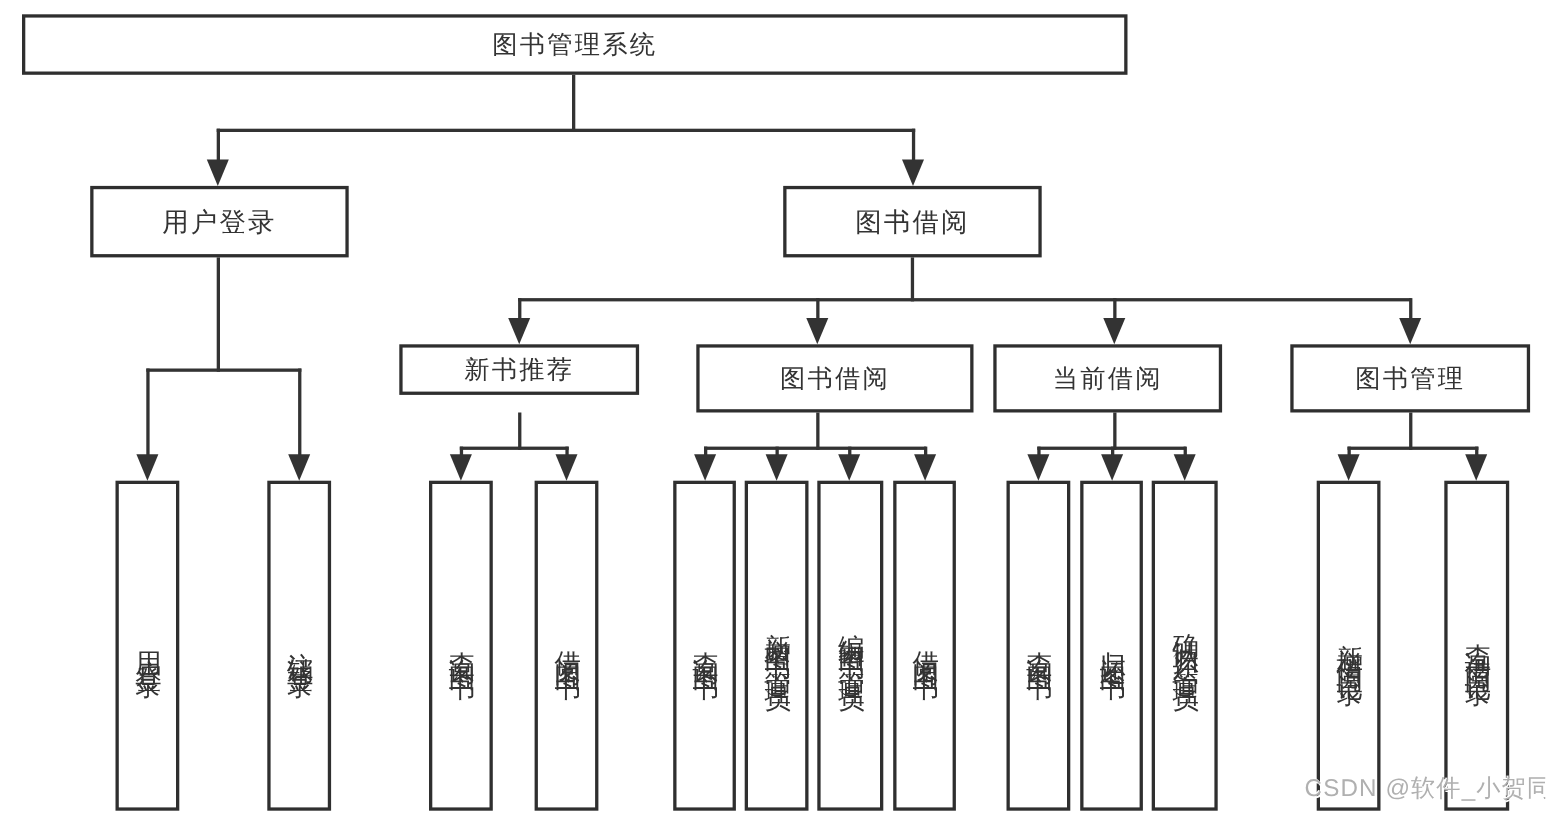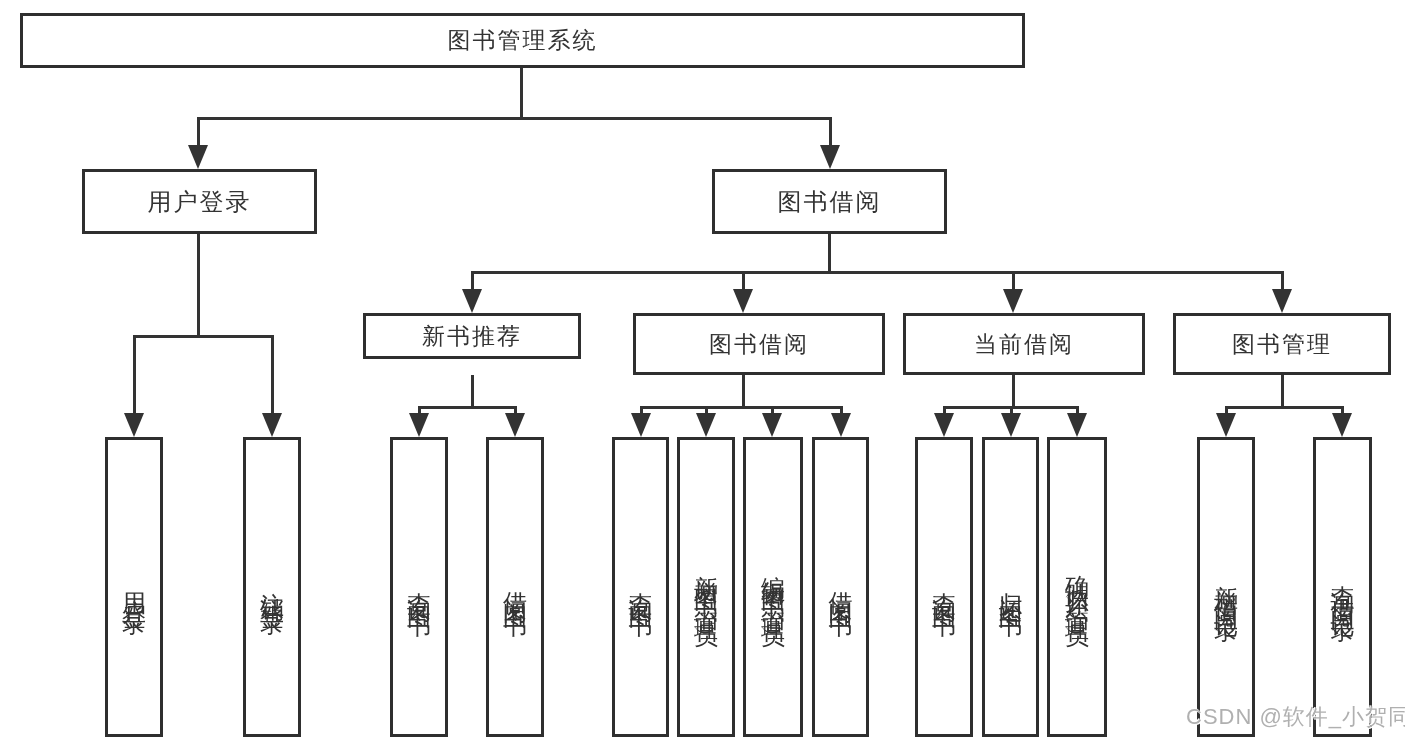--- a/index.html
+++ b/index.html
@@ -80,21 +80,21 @@
   </div>
 
   <div class="box lvl3" style="left:363px;top:313px;width:218px;height:46px;">
     <span>新书推荐</span>
   </div>
 
   <div class="box lvl3" style="left:633px;top:313px;width:252px;height:62px;">
     <span>图书借阅</span>
   </div>
 
-  <div class="box lvl3" style="left:903px;top:313px;width:242px;height:62px;">
+  <div class="box lvl3" style="left:903px;top:313px;width:208px;height:62px;">
     <span>当前借阅</span>
   </div>
 
   <div class="box lvl3" style="left:1173px;top:313px;width:218px;height:62px;">
     <span>图书管理</span>
   </div>
 
   <div class="vbox" style="left:105px;width:58px;">
     <span>用户登录</span>
   </div>

